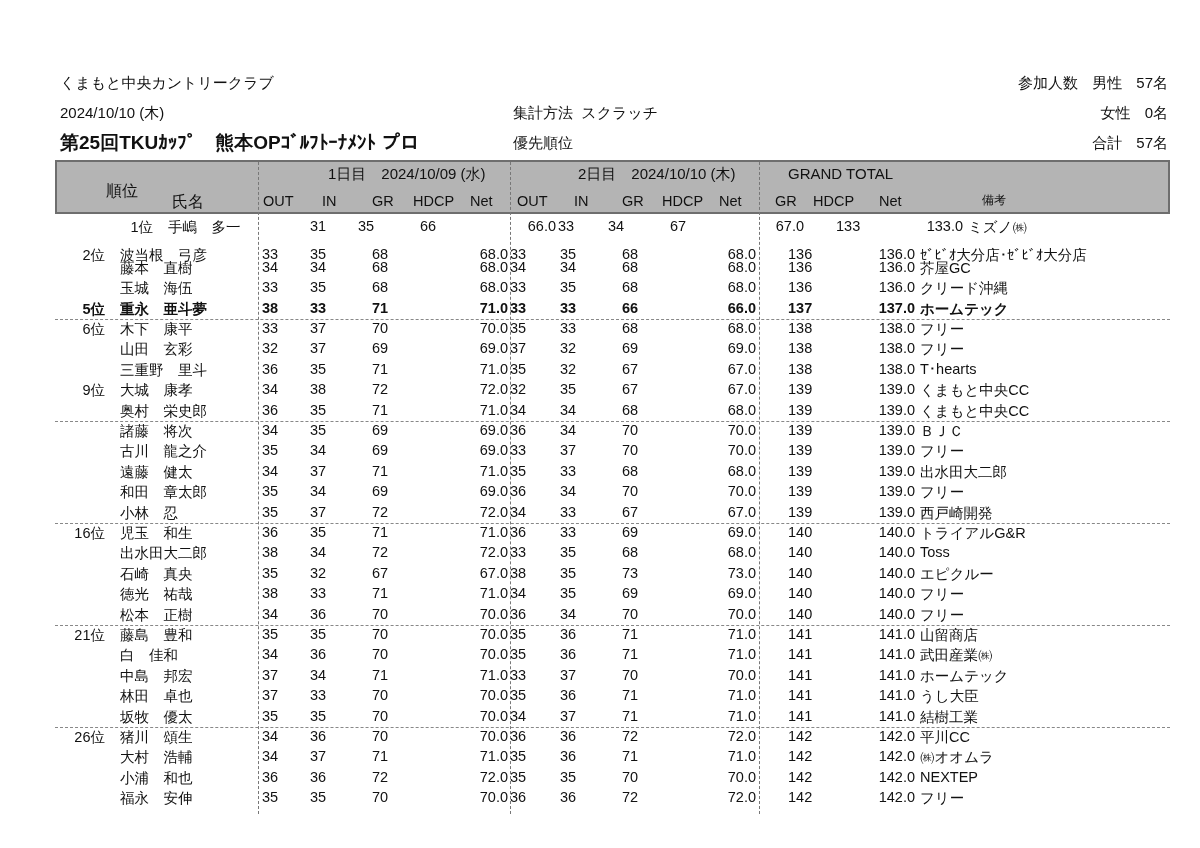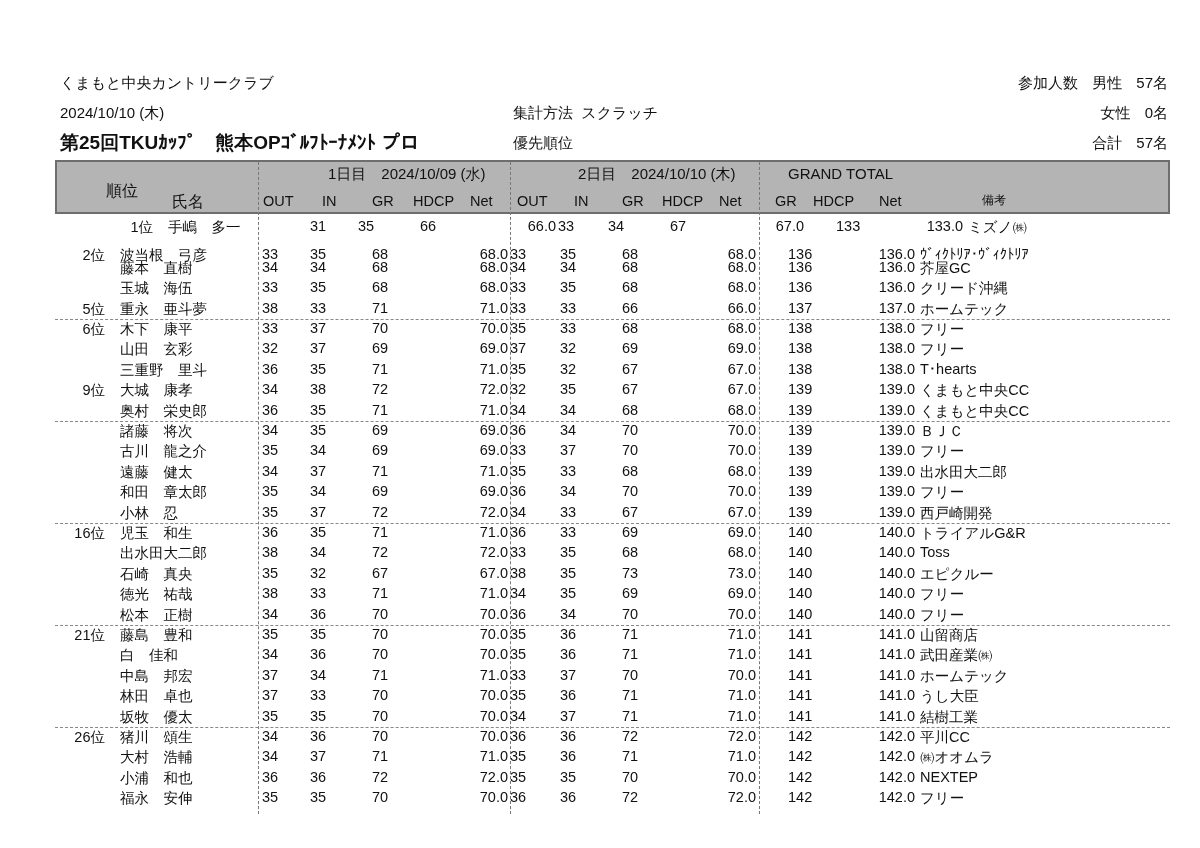--- a/index.html
+++ b/index.html
@@ -116,21 +116,21 @@
       <span class="c-d1out">33</span>
       <span class="c-d1in">35</span>
       <span class="c-d1gr">68</span>
       <span class="c-d1net">68.0</span>
       <span class="c-d2out">33</span>
       <span class="c-d2in">35</span>
       <span class="c-d2gr">68</span>
       <span class="c-d2net">68.0</span>
       <span class="c-tgr">136</span>
       <span class="c-tnet">136.0</span>
-      <span class="c-note">ｳﾞｨｸﾄﾘｱ･ｳﾞｨｸﾄﾘｱ</span>
+      <span class="c-note">ｾﾞﾋﾞｵ大分店･ｾﾞﾋﾞｵ大分店</span>
     </div>
     <div class="row" style="top: 258.8px;">
       <span class="c-rank"></span>
       <span class="c-name">藤本　直樹</span>
       <span class="c-d1out">34</span>
       <span class="c-d1in">34</span>
       <span class="c-d1gr">68</span>
       <span class="c-d1net">68.0</span>
       <span class="c-d2out">34</span>
       <span class="c-d2in">34</span>
@@ -148,21 +148,21 @@
       <span class="c-d1gr">68</span>
       <span class="c-d1net">68.0</span>
       <span class="c-d2out">33</span>
       <span class="c-d2in">35</span>
       <span class="c-d2gr">68</span>
       <span class="c-d2net">68.0</span>
       <span class="c-tgr">136</span>
       <span class="c-tnet">136.0</span>
       <span class="c-note">クリード沖縄</span>
     </div>
-    <div class="row" style="top: 299.6px;">
+    <div class="row" style="top: 299.6px; font-weight: bold;">
       <span class="c-rank">5位</span>
       <span class="c-name">重永　亜斗夢</span>
       <span class="c-d1out">38</span>
       <span class="c-d1in">33</span>
       <span class="c-d1gr">71</span>
       <span class="c-d1net">71.0</span>
       <span class="c-d2out">33</span>
       <span class="c-d2in">33</span>
       <span class="c-d2gr">66</span>
       <span class="c-d2net">66.0</span>

